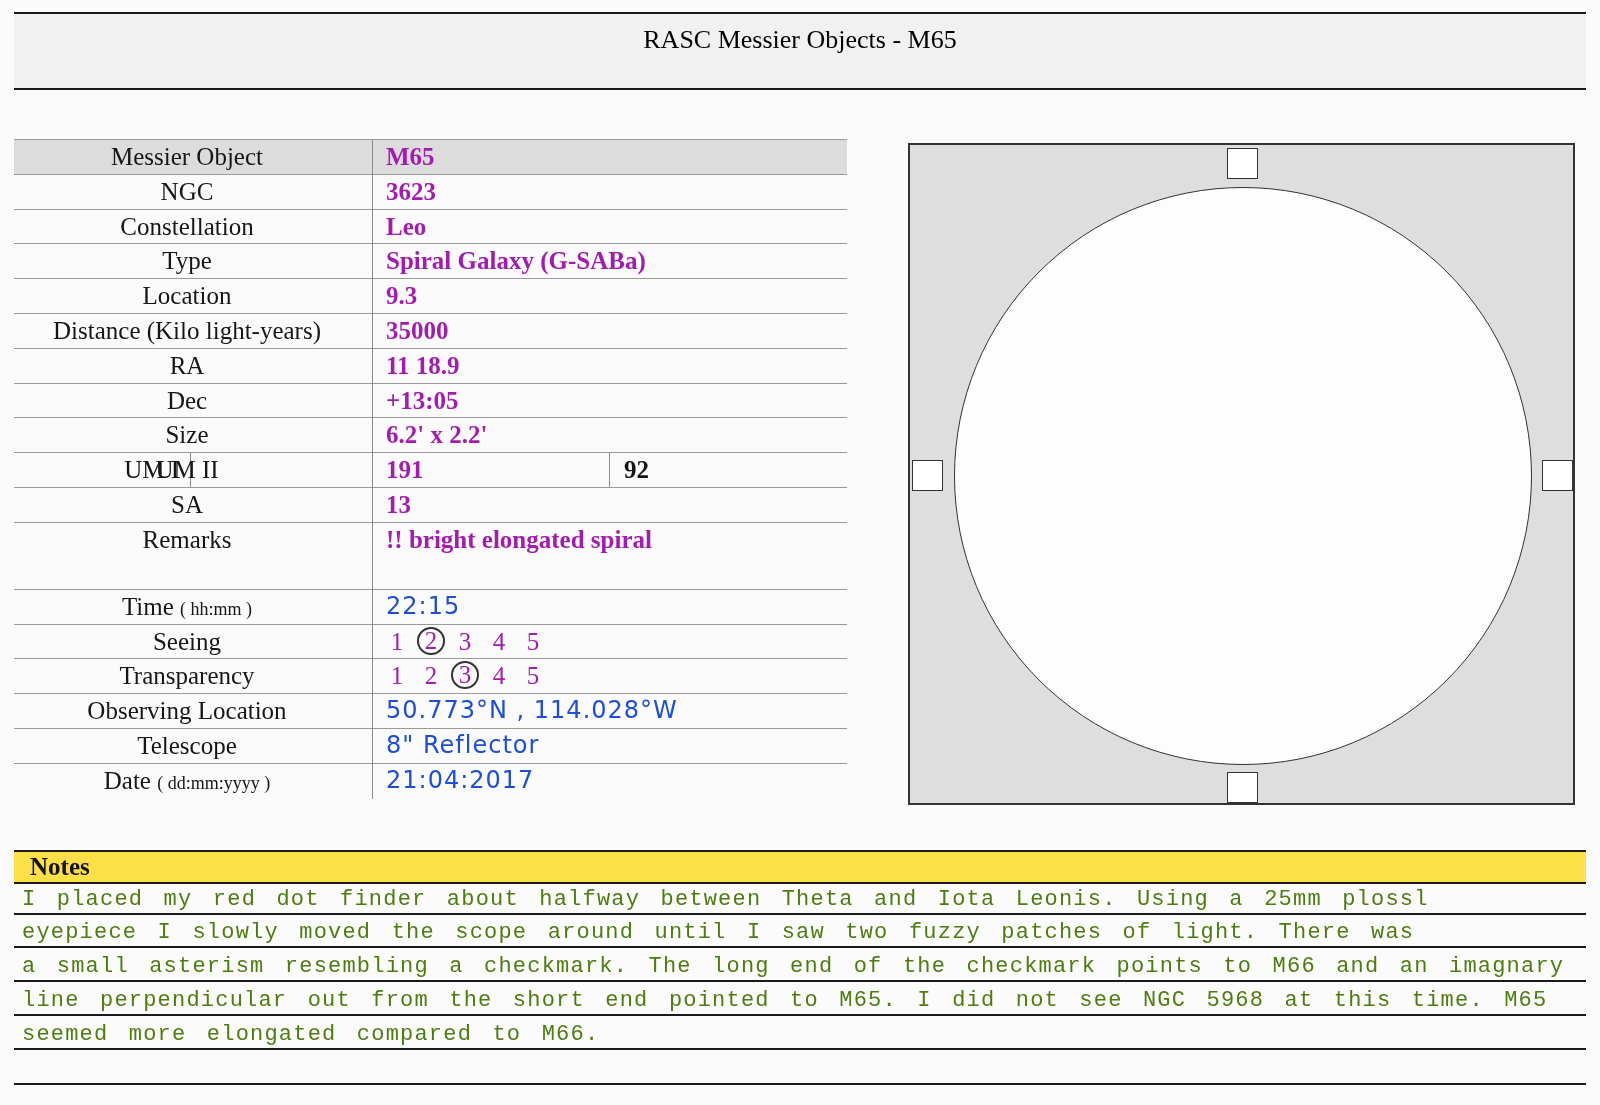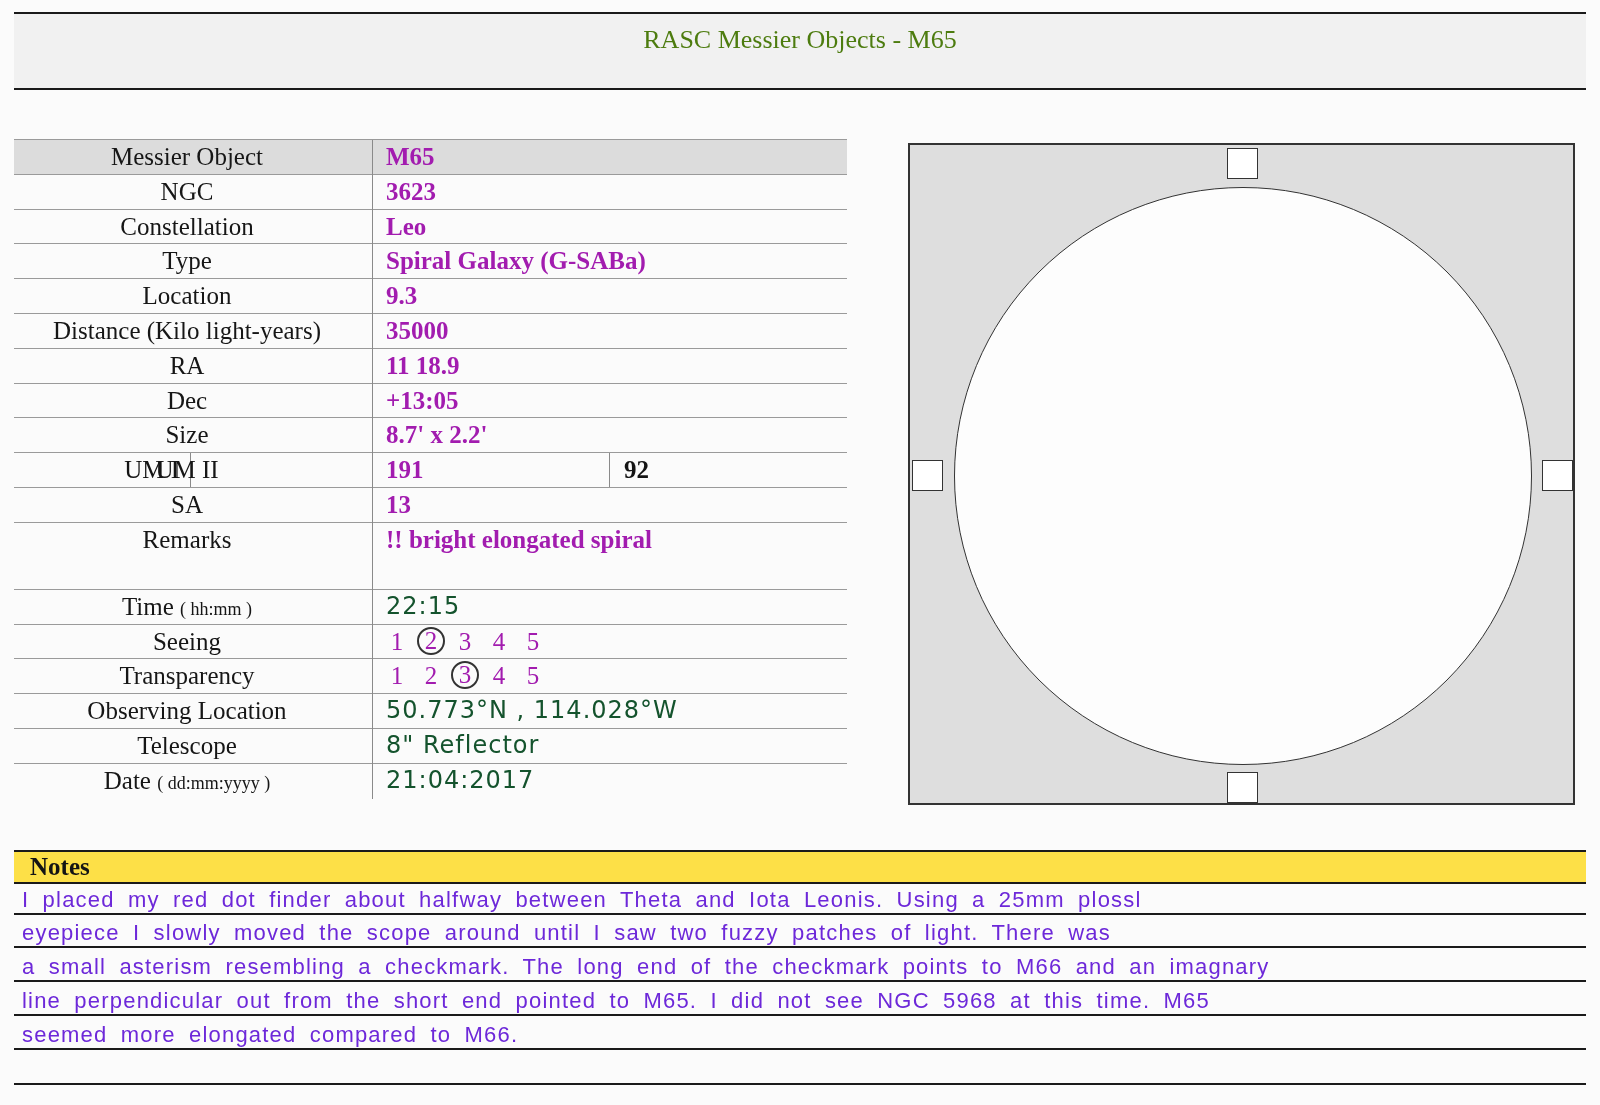--- a/index.html
+++ b/index.html
@@ -6,39 +6,39 @@
   body {
     width:1600px; height:1105px; position:relative; overflow:hidden;
     background:#fbfbfb;
     font-family:"Liberation Serif", "DejaVu Serif", serif;
     color:#141414;
   }
   .rule { position:absolute; left:14px; right:14px; height:2px; background:#1a1a1a; }
   #title-band { position:absolute; left:14px; right:14px; top:13px; height:76px; background:#f1f1f1; }
   #page-title {
     position:absolute; left:0; right:0; top:12px; text-align:center;
-    font-size:26px; color:#4d7c0f;
+    font-size:26px; color:#000000;
   }
 
   
   #info-table { position:absolute; left:14px; top:139px; width:833px; }
   .row { position:relative; height:33.8px; border-bottom:1px solid #9a9a9a; }
   .row.shaded { background:#dcdcdc; border-top:1px solid #9a9a9a; }
   .lbl {
     position:absolute; left:0; width:346px; top:0; height:100%;
     text-align:center; font-size:25px; line-height:33px; color:#161616;
   }
   .sep { position:absolute; left:358px; top:0; bottom:-1px; width:1px; background:#8a8a8a; }
   .val {
     position:absolute; left:372px; top:0; height:100%;
     font-size:25px; line-height:33px; font-weight:bold; color:#a21caf;
   }
   .sub { font-size:18px; }
   .hand {
-    font-family:"DejaVu Sans", sans-serif; font-weight:normal; color:#14532d;
+    font-family:"DejaVu Sans", sans-serif; font-weight:normal; color:#1d4ed8;
     font-size:24px; letter-spacing:1px; font-style:normal;
   }
   .scale { font-weight:normal; font-size:25px; }
   .scale span { display:inline-block; width:34px; text-align:center; }
   .scale span.circled { border:2px solid #333; border-radius:50%; width:24px; height:24px; line-height:24px; margin:0 3px; position:relative; top:-1px; }
   .row.tall { height:66px; }
 
   
   .um1-lbl { position:absolute; left:0; width:165px; text-align:right; font-size:25px; line-height:33px; }
   .um-sep1 { position:absolute; left:176px; top:0; bottom:0; width:1px; background:#8a8a8a; }
@@ -57,21 +57,21 @@
   .tick {
     position:absolute; width:31px; height:31px; background:#fff; border:1.5px solid #333; box-sizing:border-box;
   }
 
   
   #notes-band { position:absolute; left:14px; right:14px; top:852px; height:30px; background:#fde047; }
   #notes-title { position:absolute; left:16px; top:0; font-size:25px; font-weight:bold; line-height:30px; }
   .note-line { position:absolute; left:14px; right:14px; height:2px; background:#1a1a1a; }
   .note-text {
     position:absolute; left:22px; right:18px;
-    font-family:Liberation Sans, sans-serif; font-size:22px; color:#6d28d9;
+    font-family:Liberation Mono, monospace; font-size:22px; color:#4d7c0f;
     letter-spacing:1.2px; white-space:nowrap; word-spacing:6px;
   }
 </style>
 </head>
 <body>
 
 <div id="title-band">
   <div id="page-title">RASC Messier Objects - M65</div>
 </div>
 <div class="rule" style="top:12px"></div>
@@ -114,21 +114,21 @@
     <div class="val">11 18.9</div>
   </div>
   <div class="row">
     <div class="lbl">Dec</div>
     <div class="sep"></div>
     <div class="val">+13:05</div>
   </div>
   <div class="row">
     <div class="lbl">Size</div>
     <div class="sep"></div>
-    <div class="val">8.7' x 2.2'</div>
+    <div class="val">6.2' x 2.2'</div>
   </div>
   <div class="row">
     <div class="um1-lbl">UM I</div>
     <div class="um-sep1"></div>
     <div class="lbl">UM II</div>
     <div class="sep"></div>
     <div class="val">191</div>
     <div class="um-sep2"></div>
     <div class="um2-val2">92</div>
   </div>

